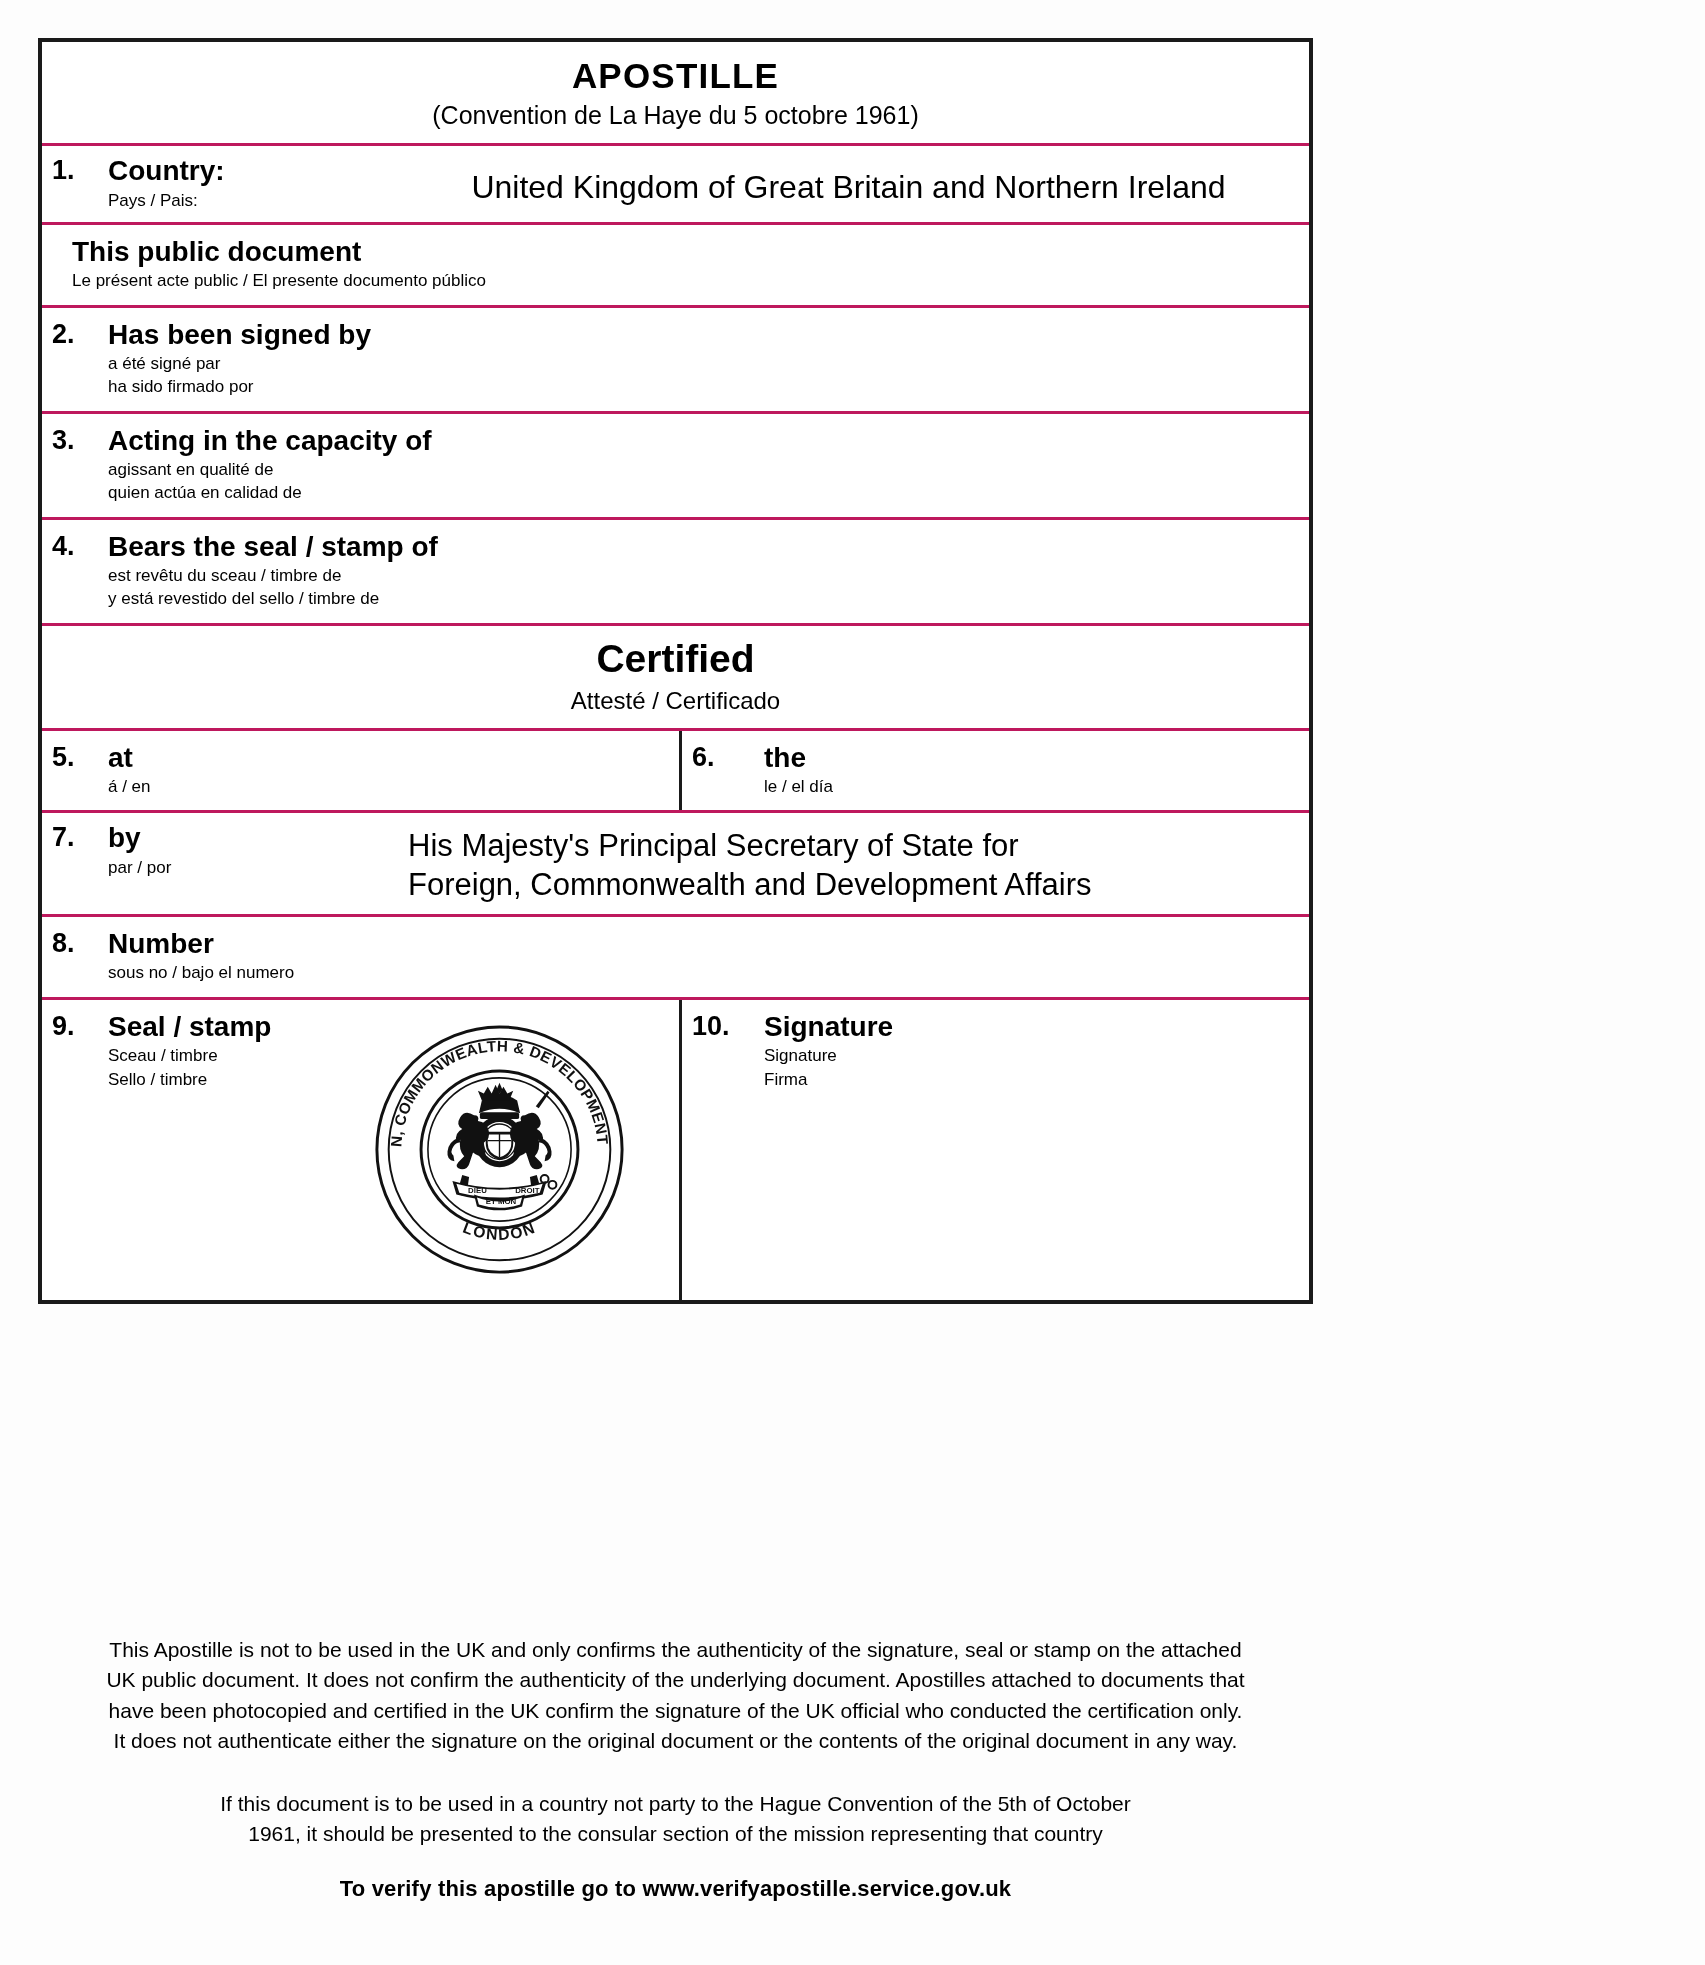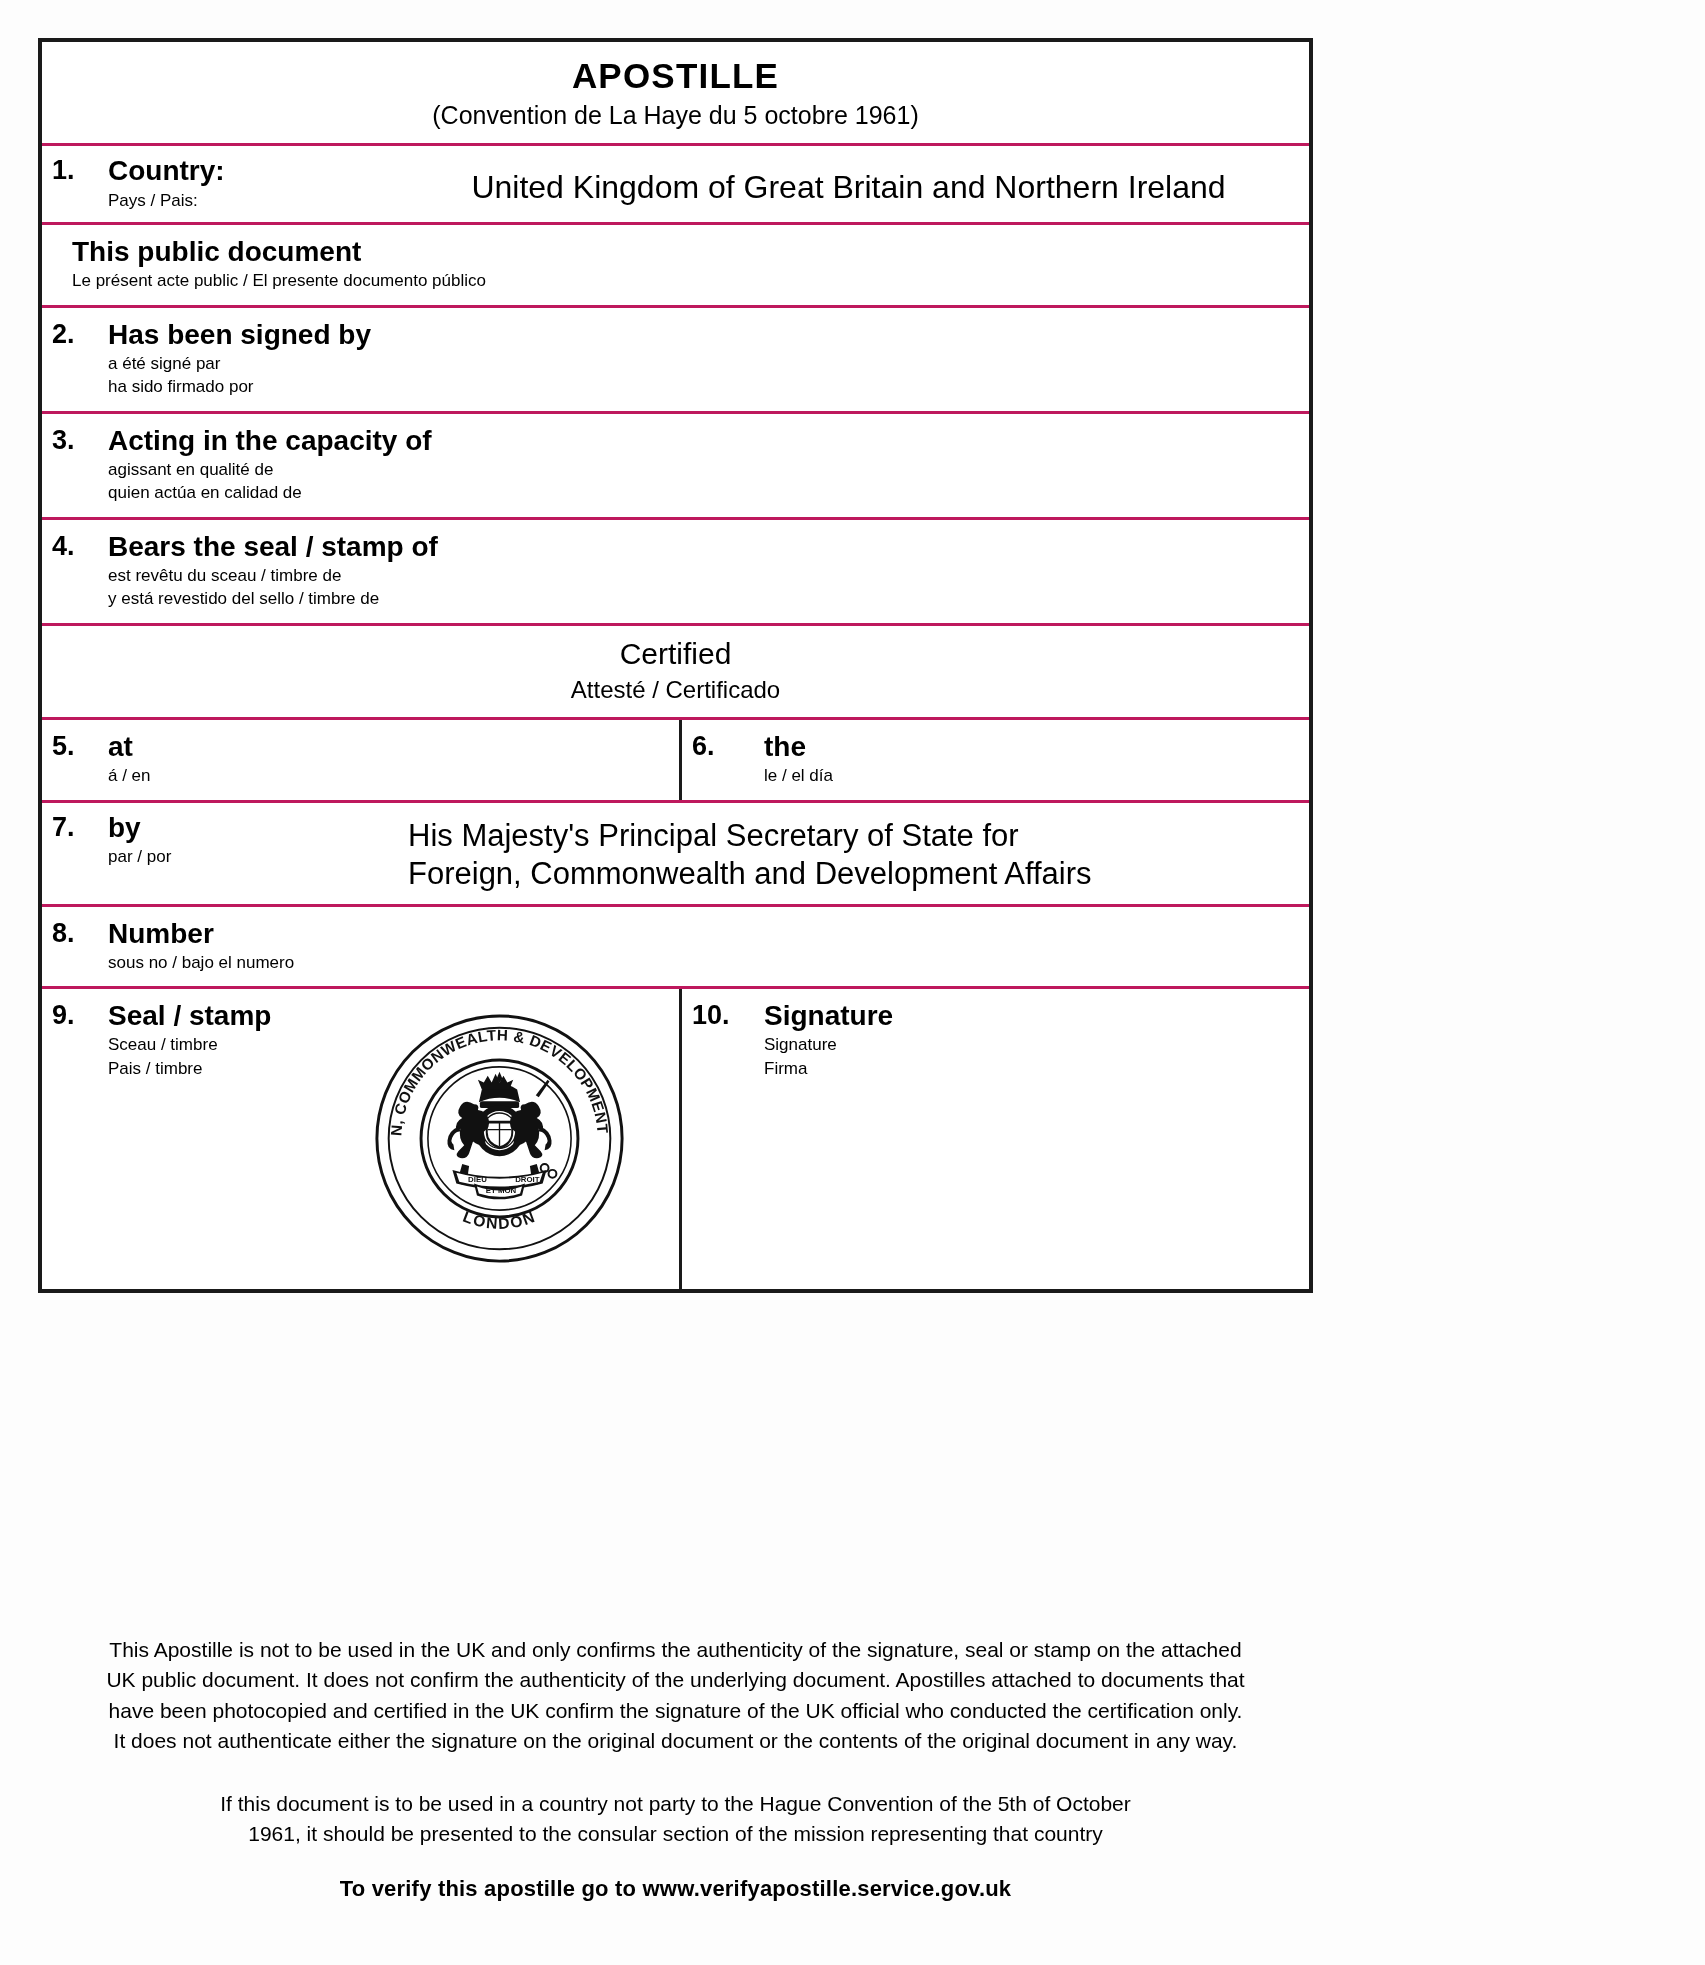--- a/index.html
+++ b/index.html
@@ -115,22 +115,22 @@
 
   
   .nonum { padding-left: 30px; }
 
   
   .certified {
     text-align: center;
     padding: 10px 0 12px 0;
   }
   .certified-en {
-    font-size: 30px;
-    font-weight: normal;
+    font-size: 39px;
+    font-weight: bold;
     line-height: 1.2;
   }
   .certified-sub {
     font-size: 24px;
     line-height: 1.3;
     margin-top: 2px;
   }
 
   
   .by-row { display: flex; align-items: flex-start; padding: 8px 0 10px 0; }
@@ -310,21 +310,21 @@
       </div>
     </div>
 
     <div class="row split-row sealrow">
       <div class="split-left">
         <div class="item">
           <div class="item-num">9.</div>
           <div class="item-body">
             <div class="item-en">Seal / stamp</div>
             <div class="item-sub">Sceau / timbre</div>
-            <div class="item-sub">Pais / timbre</div>
+            <div class="item-sub">Sello / timbre</div>
           </div>
         </div>
 
         <div class="seal-wrap">
           <svg viewBox="0 0 260 260" width="255" height="255" aria-hidden="true">
             <defs>
               <path id="arcTop" d="M 30,130 A 100,100 0 0 1 230,130" fill="none"></path>
               <path id="arcBot" d="M 38,130 A 92,92 0 0 0 222,130" fill="none"></path>
             </defs>
 

